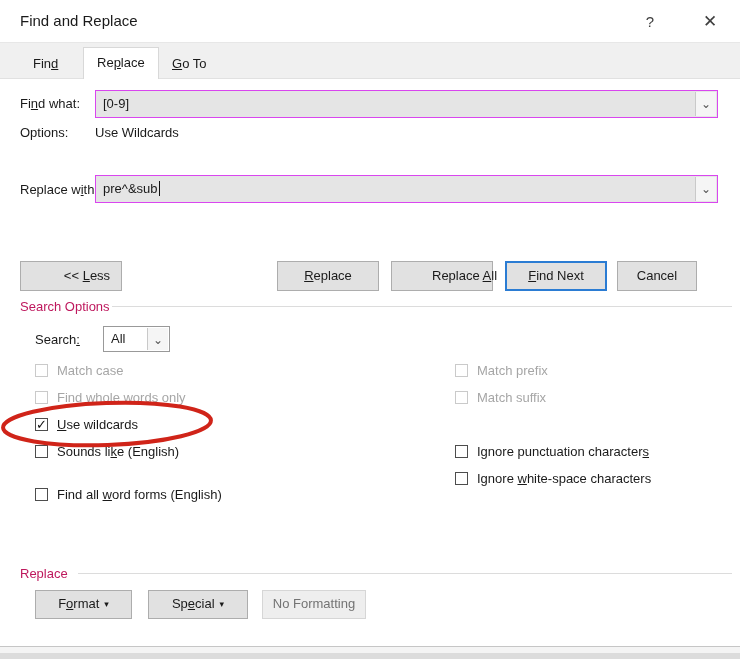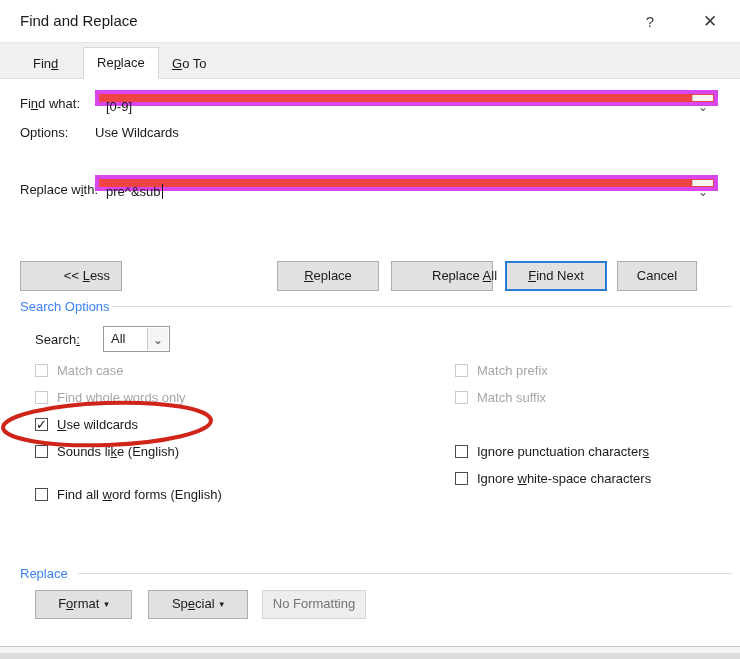--- a/index.html
+++ b/index.html
@@ -24,38 +24,38 @@
   .tab{position:absolute;bottom:0;height:28px;line-height:28px;padding:0 13px;white-space:nowrap;}
   .tab-find{left:20px;}
   .tab-replace{left:83px;bottom:-1px;height:31px;line-height:29px;background:#fff;
                border:1px solid #d8d8d8;border-bottom:none;}
   .tab-goto{left:159px;}
 
   u{text-decoration:underline;}
 
   
   .flabel{position:absolute;white-space:nowrap;text-align:right;}
-  .tinput{position:absolute;left:95px;width:623px;height:16px;background:#ef4444;
-          border:4px solid #d946ef;box-sizing:border-box;}
+  .tinput{position:absolute;left:95px;width:623px;height:28px;background:#e5e5e5;
+          border:1px solid #d946ef;box-sizing:border-box;}
   .tinput .val{position:absolute;left:7px;top:5px;white-space:pre;}
   .caret{display:inline-block;width:1px;height:15px;background:#111;vertical-align:-3px;margin-left:1px;}
   .dd-btn{position:absolute;right:1px;top:1px;bottom:1px;width:20px;background:#f5f5f5;
           border-left:1px solid #c9c9c9;text-align:center;color:#555;font-size:12px;line-height:24px;}
 
   
   .btn{position:absolute;height:30px;background:#e1e1e1;border:1px solid #adadad;
        box-sizing:border-box;text-align:center;line-height:27px;white-space:nowrap;cursor:default;}
   .btn-less{left:20px;top:261px;width:102px;padding-left:32px;}
   .btn-replace{left:277px;top:261px;width:102px;}
   .btn-replaceall{left:391px;top:261px;width:102px;padding-left:40px;}
   .btn-findnext{left:505px;top:261px;width:102px;border:2px solid #2b7cd3;line-height:25px;}
   .btn-cancel{left:617px;top:261px;width:80px;}
 
   
-  .group-label{position:absolute;white-space:nowrap;color:#3b82f6;}
+  .group-label{position:absolute;white-space:nowrap;color:#be185d;}
   .group-line{position:absolute;height:1px;background:#dcdcdc;}
 
   
   .combo{position:absolute;left:103px;top:326px;width:67px;height:26px;background:#fff;
          border:1px solid #999;box-sizing:border-box;}
   .combo .val{position:absolute;left:7px;top:4px;}
 
   
   .cb{position:absolute;display:flex;align-items:center;height:16px;white-space:nowrap;cursor:default;}
   .box{width:13px;height:13px;border:1px solid #4d4d4d;background:#fff;box-sizing:border-box;

